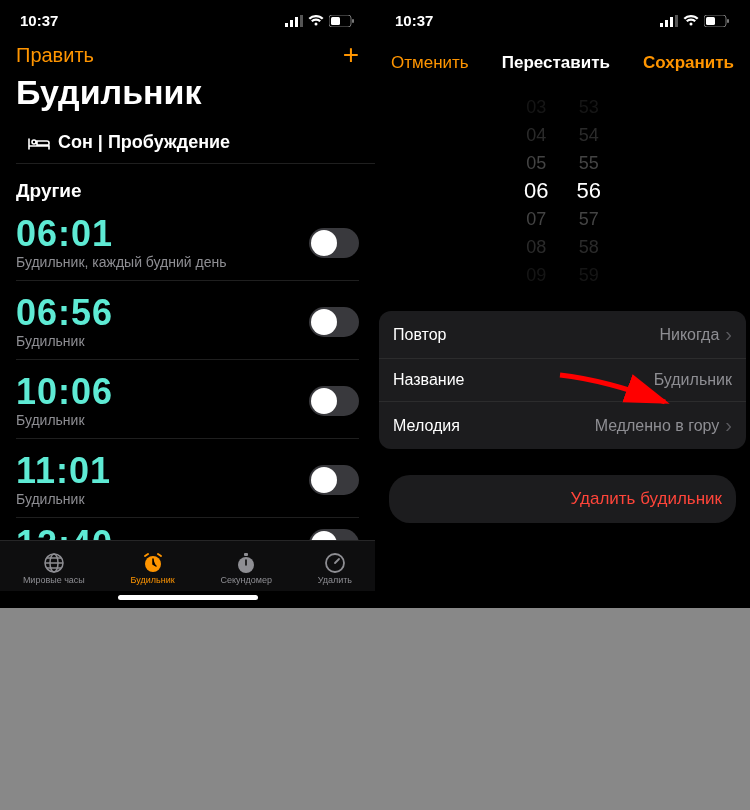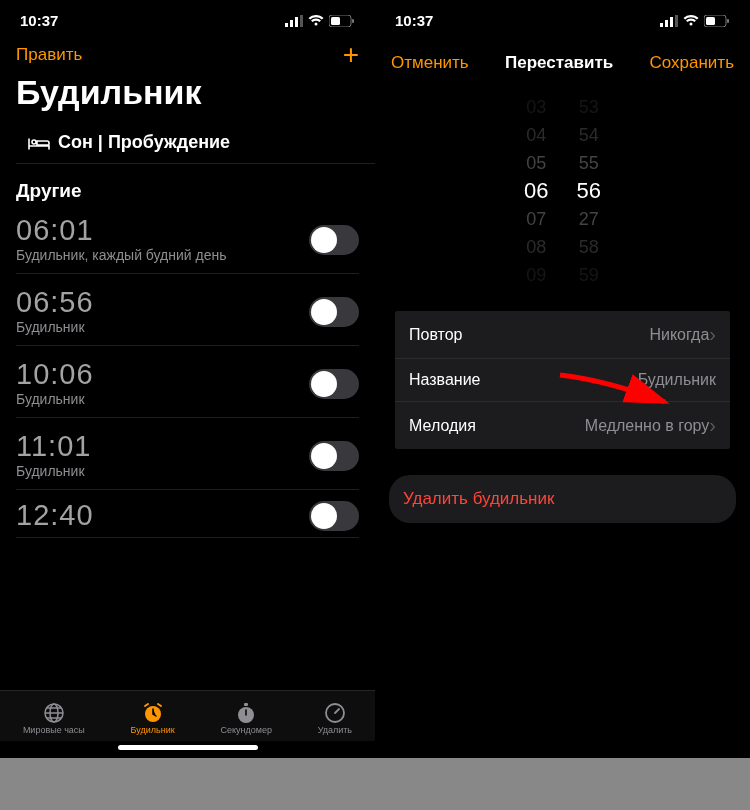--- a/index.html
+++ b/index.html
@@ -1,67 +1,67 @@
 <!DOCTYPE html>
 <html><head>
 <meta charset="utf-8">
 <style>
 *{margin:0;padding:0;box-sizing:border-box;-webkit-font-smoothing:antialiased}
 body{background:#888;font-family:-apple-system,Helvetica,Arial,sans-serif;width:750px;height:810px;overflow:hidden}
 .phones{display:flex;gap:0}
-.phone{width:375px;height:758px;background:#000;position:relative;display:flex;flex-direction:column;overflow:hidden}
+.phone{width:375px;height:608px;background:#000;position:relative;display:flex;flex-direction:column;overflow:hidden}
 .status-bar{display:flex;justify-content:space-between;align-items:center;padding:12px 20px 6px;color:#fff;font-size:15px;font-weight:600}
 .status-right{display:flex;align-items:center;gap:5px}
 .sig svg,.wifi svg,.batt svg{display:block}
 
 
 .nav{display:flex;justify-content:space-between;align-items:center;padding:6px 16px 4px}
-.nav-btn{color:#ff9500;font-size:17px;background:none;border:none}
+.nav-btn{color:#ff9500;font-size:20px;background:none;border:none}
 .add{font-size:28px;font-weight:300;line-height:1}
 .title{color:#fff;font-size:34px;font-weight:700;padding:0 16px 8px}
 .section-sleep{padding:12px 28px 0}
 .sleep-header{display:flex;align-items:center;gap:8px;color:#fff;font-size:18px;font-weight:600;margin-bottom:10px}
 .bed{width:22px;height:16px}
 .sleep-row{display:flex;justify-content:space-between;align-items:center;padding-bottom:12px}
 .sleep-text{color:#8e8e93;font-size:16px}
 .config-btn{color:#ff9500;border:1px solid rgba(255,149,0,.55);background:transparent;border-radius:14px;padding:5px 12px;font-size:12px;font-weight:600;letter-spacing:.3px}
 .sep{height:1px;background:rgba(255,255,255,.12);margin:0 0 0 16px}
 .section-other{padding:16px 16px 0;color:#fff;font-size:19px;font-weight:600}
 .alarms{padding:0 16px;flex:1;overflow:hidden}
 .alarm{padding:14px 0 10px;border-bottom:1px solid rgba(255,255,255,.12);display:flex;justify-content:space-between;align-items:center}
 .alarm-left{}
-.alarm-time{color:#a3a3a3;font-size:29px;font-weight:400;line-height:1;letter-spacing:1px}
+.alarm-time{color:#5eead4;font-size:36px;font-weight:700;line-height:1;letter-spacing:1px}
 .alarm-label{color:#8e8e93;font-size:14px;margin-top:2px}
 .toggle{width:50px;height:30px;background:#39393d;border-radius:15px;position:relative}
 .toggle .knob{position:absolute;top:2px;left:2px;width:26px;height:26px;background:#fff;border-radius:50%}
 .cutoff{overflow:hidden;max-height:48px}
 .tabbar{display:flex;justify-content:space-around;padding:10px 0 6px;background:#0e0e0f;border-top:1px solid rgba(255,255,255,.1)}
 .tab{display:flex;flex-direction:column;align-items:center;gap:0;color:#8e8e93;font-size:9px}
 .tab.active{color:#ff9500}
 .tab-icon{width:24px;height:24px;display:flex;align-items:center;justify-content:center}
 .home-ind{height:5px;width:140px;background:#fff;border-radius:3px;margin:4px auto 8px}
 
 
 .nav3{display:flex;justify-content:space-between;align-items:center;padding:18px 16px 10px}
 .nav3 .center{color:#fff;font-size:17px;font-weight:600}
 .nav3 .side{color:#ff9500;font-size:17px}
-.nav3 .save{font-weight:400}
+.nav3 .save{font-weight:700}
 .picker{display:flex;justify-content:center;gap:28px;padding:10px 0 16px;position:relative}
 .picker-col{color:#555;font-size:18px;text-align:center;line-height:28px;font-weight:400}
 .picker-col div{height:28px}
 .picker-col .sel{color:#fff;font-size:22px;font-weight:500}
 .picker-hl{position:absolute;left:50%;top:50%;transform:translate(-50%,-50%);width:200px;height:34px;background:rgba(120,120,128,.22);border-radius:8px;z-index:-1}
-.list{margin:6px 20px 0;background:#1c1c1e;border-radius:2px;overflow:hidden}
+.list{margin:6px 4px 0;background:#1c1c1e;border-radius:12px;overflow:hidden}
 .row{display:flex;justify-content:space-between;align-items:center;padding:12px 14px;color:#fff;font-size:16px;border-bottom:1px solid rgba(255,255,255,.07);position:relative}
 .row:last-child{border-bottom:none}
-.row .val{color:#8e8e93;font-size:16px;display:flex;align-items:center;}
+.row .val{color:#8e8e93;font-size:16px;display:flex;align-items:center;gap:6px}
 .chev{color:#5a5a5e;font-size:20px;font-weight:400}
 .sm-toggle{width:50px;height:30px;background:#30d158;border-radius:15px;position:relative}
 .sm-toggle .k{position:absolute;top:2px;left:22px;width:26px;height:26px;background:#fff;border-radius:50%}
-.delete{margin:26px 14px 0;background:#1c1c1e;border-radius:21px;padding:14px;text-align:left;color:#ff453a;font-size:17px}
+.delete{margin:26px 14px 0;background:#1c1c1e;border-radius:21px;padding:14px;text-align:right;color:#ff453a;font-size:17px}
 .arrow{position:absolute;top:370px;left:180px;pointer-events:none}
 .ph2{background:#000}
 </style>
 </head>
 <body>
 
 <div class="phones">
 
   <div class="phone">
     <div class="status-bar">
@@ -242,21 +242,21 @@
         <div class="sel">06</div>
         <div style="opacity:.8">07</div>
         <div style="opacity:.5">08</div>
         <div style="opacity:.25">09</div>
       </div>
       <div class="picker-col">
         <div style="opacity:.25">53</div>
         <div style="opacity:.5">54</div>
         <div style="opacity:.8">55</div>
         <div class="sel">56</div>
-        <div style="opacity:.8">27</div>
+        <div style="opacity:.8">57</div>
         <div style="opacity:.5">58</div>
         <div style="opacity:.25">59</div>
       </div>
     </div>
 
     <div class="list">
       <div class="row">
         <span>Повтор</span>
         <span class="val">
             <span>Никогда</span>

